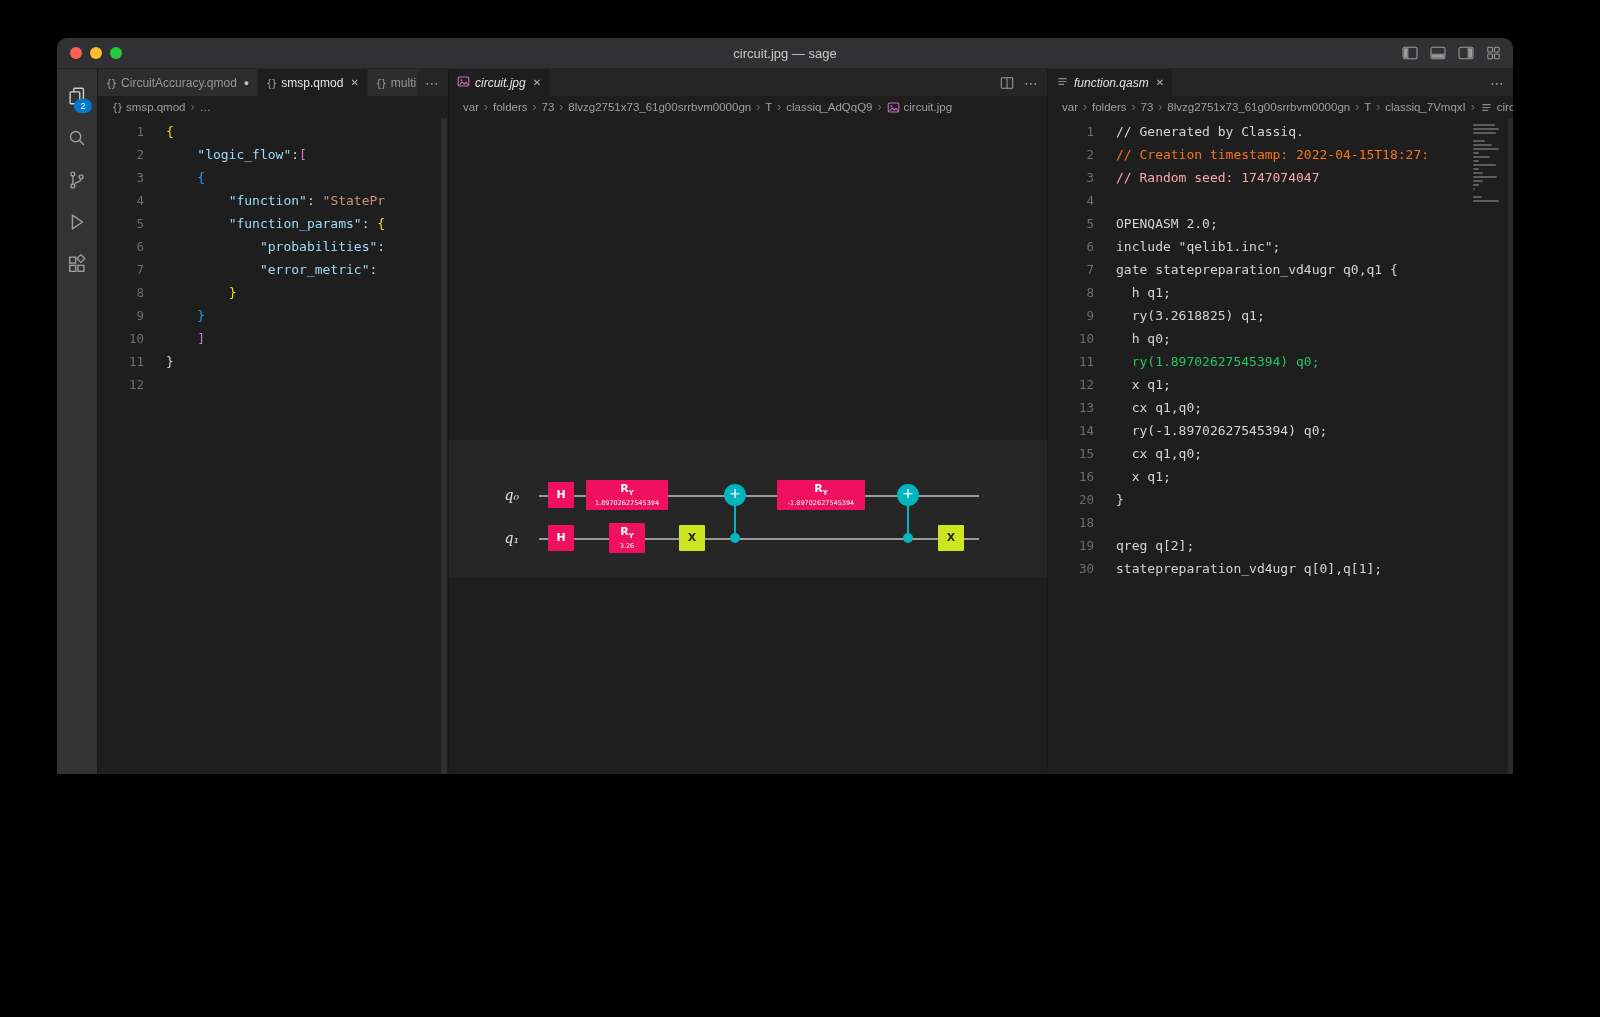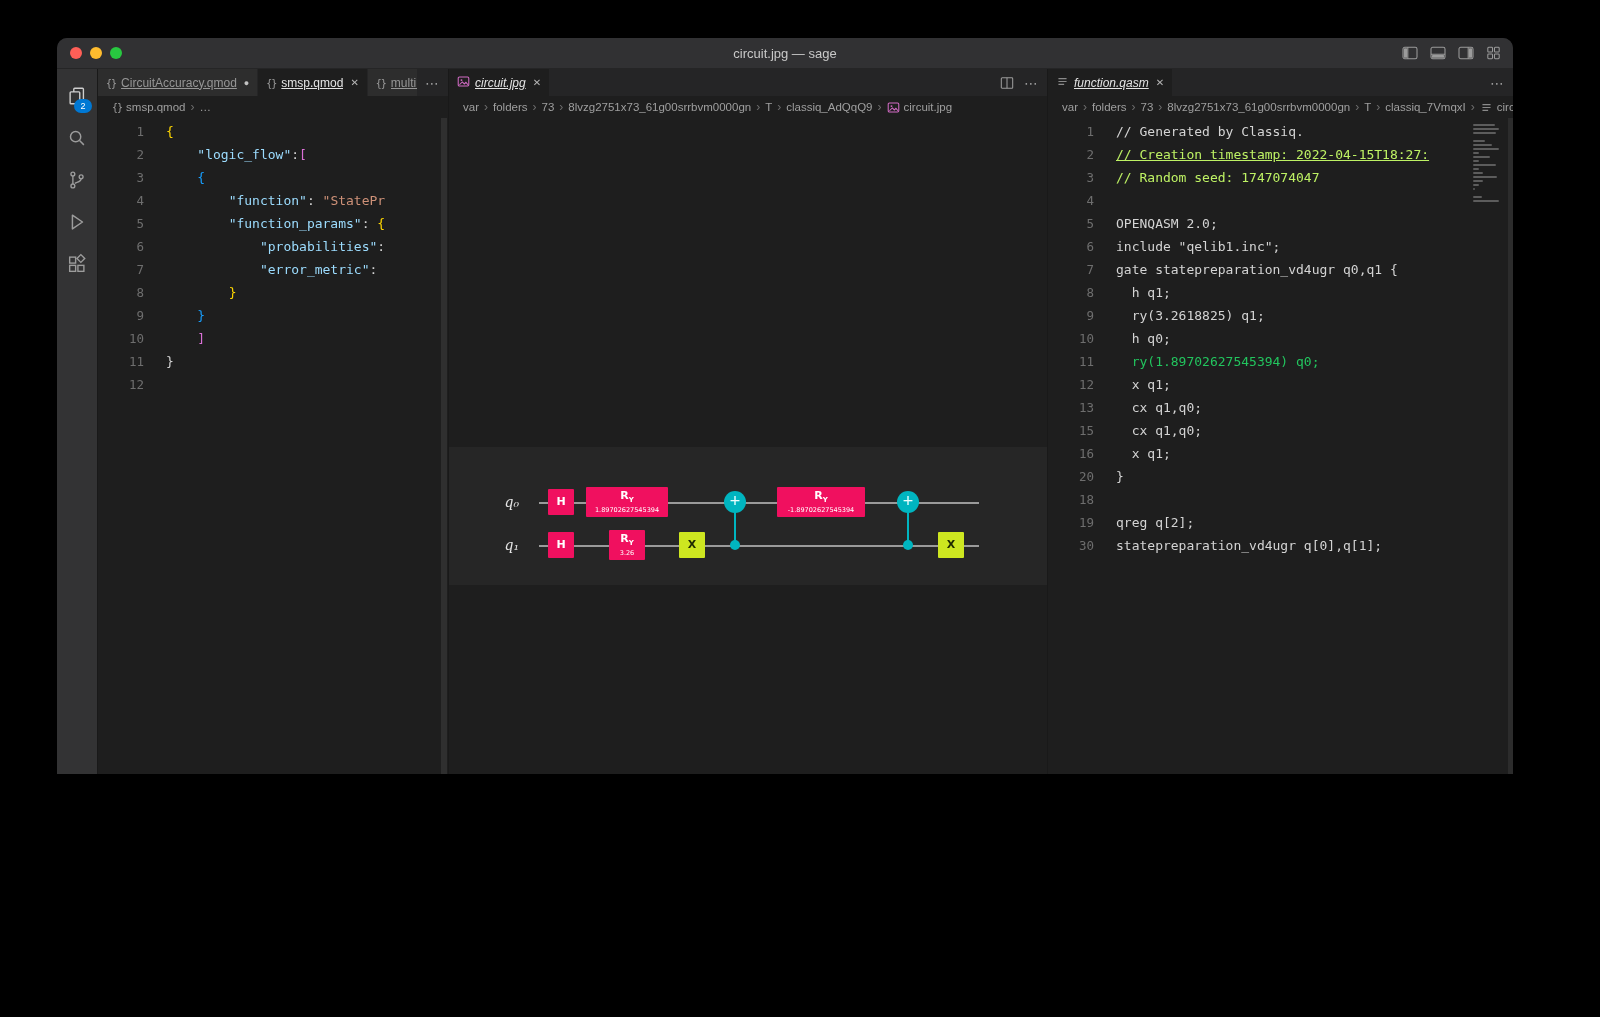--- a/index.html
+++ b/index.html
@@ -22,40 +22,40 @@
   .badge{position:absolute;right:5px;bottom:4px;min-width:14px;height:14px;border-radius:8px;font-size:9px;color:#fff;display:flex;align-items:center;justify-content:center;padding:0 2px;background:#0078d4;}
   .editors{flex:1;display:flex;min-width:0;}
   .group{display:flex;flex-direction:column;min-width:0;border-left:1px solid #191919;}
   .g1{flex:0 0 350px}.g2{flex:0 0 598px}.g3{flex:1}
   
   .tabbar{flex:0 0 27px;background:#252526;display:flex;align-items:stretch;justify-content:space-between;}
   .tabs{display:flex;min-width:0;overflow:hidden;flex:1;}
   .tab{display:flex;align-items:center;gap:5px;padding:0 8px;background:#2d2d2d;border-right:1px solid #252526;font-size:12px;color:#969696;white-space:nowrap;}
   .tab.active{background:#1e1e1e;color:#e4e4e4;}
   .tab.preview .tablabel{font-style:italic;}
-  .tablabel{overflow:hidden;text-overflow:clip;max-width:160px;text-decoration:underline;}
+  .tablabel{overflow:hidden;text-overflow:clip;max-width:160px;}
   .tabdot{font-size:9px;margin-left:2px;color:#c3c3c3;}
   .tabclose{margin-left:2px;font-size:10px;color:#b6b6b6;}
   .braces-ic{font-family:"DejaVu Sans Mono",monospace;font-size:10px;color:#9c9c9c;letter-spacing:-1px;}
   .tabactions{display:flex;align-items:center;gap:10px;padding:0 8px;color:#9b9b9b;flex:none;}
   .more{font-size:14px;letter-spacing:1px;color:#9b9b9b;}
   
   .crumbs{flex:0 0 22px;display:flex;align-items:center;padding:0 14px;gap:3px;font-size:11.5px;color:#9f9f9f;white-space:nowrap;overflow:hidden;background:#1e1e1e;}
   .crumbsep{color:#6d6d6d;margin:0 2px;font-size:12px;}
   .crumb{display:flex;align-items:center;gap:4px;}
   .crumbicon{display:flex;align-items:center;}
   
   .content{flex:1;position:relative;overflow:hidden;background:#1e1e1e;}
   .codepane{position:absolute;left:0;top:2px;right:0;font-family:"DejaVu Sans Mono",monospace;font-size:13px;line-height:23px;}
   .line{display:flex;white-space:pre;height:23px;}
   .ln{flex:0 0 46px;text-align:right;color:#6e6e6e;font-size:12.5px;}
   .ct{margin-left:22px;white-space:pre;}
   .overview{position:absolute;top:0;right:1px;width:6px;height:100%;background:rgba(130,130,130,.18);}
   
-  .image-strip{position:absolute;left:0;top:329px;width:100%;height:138px;text-align:right;}
+  .image-strip{position:absolute;left:0;top:322px;width:100%;height:138px;text-align:right;}
   .circuit{position:relative;width:100%;height:100%;overflow:hidden;}
   .qlabel{position:absolute;left:34px;width:36px;height:22px;display:flex;align-items:center;justify-content:flex-end;color:#e6e6e6;font-family:"DejaVu Serif",serif;font-style:italic;font-size:14px;}
   .wire{position:absolute;height:2px;}
   .vconn{position:absolute;width:2px;}
   .gate{position:absolute;display:flex;flex-direction:column;align-items:center;justify-content:center;border-radius:1px;font-family:"DejaVu Sans",sans-serif;}
   .glabel{font-size:11px;line-height:12px;font-weight:700;}
   .glabel sub{font-size:7px;}
   .gvalue{font-size:6.5px;line-height:7px;margin-top:1px;white-space:nowrap;}
   .target{position:absolute;width:22px;height:22px;border-radius:50%;display:flex;align-items:center;justify-content:center;}
   .plus{color:#eaffff;font-size:18px;line-height:18px;margin-top:-2px;}
@@ -375,32 +375,33 @@
                   <svg width="13" height="13" viewBox="0 0 16 16" stroke="#8a8a8a" stroke-width="1.4">
                     <path d="M3 4.5h10M3 8h10M3 11.5h7"></path>
                   </svg>
                 </span>
                 <span class="crumblabel">circu</span>
               </span>
             </div>
           <div class="content">
             <div class="codepane" id="g3-code">
                 <div class="line"><span class="ln">1</span><span class="ct"><span style="color: rgb(212, 212, 212);">// Generated by Classiq.</span></span></div>
-                <div class="line"><span class="ln">2</span><span class="ct"><span style="color: #bef264; text-decoration: underline;">// Creation timestamp: 2022-04-15T18:27:</span></span></div>
-                <div class="line"><span class="ln">3</span><span class="ct"><span style="color: #bef264; text-align: center;">// Random seed: 1747074047</span></span></div>
+                <div class="line"><span class="ln">2</span><span class="ct"><span style="color: #f97316;">// Creation timestamp: 2022-04-15T18:27:</span></span></div>
+                <div class="line"><span class="ln">3</span><span class="ct"><span style="color: #fca5a5; text-align: center;">// Random seed: 1747074047</span></span></div>
                 <div class="line"><span class="ln">4</span><span class="ct"><span style="color: rgb(212, 212, 212);"></span></span></div>
                 <div class="line"><span class="ln">5</span><span class="ct"><span style="color: rgb(212, 212, 212);">OPENQASM 2.0;</span></span></div>
                 <div class="line"><span class="ln">6</span><span class="ct"><span style="color: rgb(212, 212, 212);">include "qelib1.inc";</span></span></div>
                 <div class="line"><span class="ln">7</span><span class="ct"><span style="color: rgb(212, 212, 212);">gate statepreparation_vd4ugr q0,q1 {</span></span></div>
                 <div class="line"><span class="ln">8</span><span class="ct"><span style="color: rgb(212, 212, 212);">  h q1;</span></span></div>
                 <div class="line"><span class="ln">9</span><span class="ct"><span style="color: rgb(212, 212, 212);">  ry(3.2618825) q1;</span></span></div>
                 <div class="line"><span class="ln">10</span><span class="ct"><span style="color: rgb(212, 212, 212);">  h q0;</span></span></div>
                 <div class="line"><span class="ln">11</span><span class="ct"><span style="color: #22c55e;">  ry(1.89702627545394) q0;</span></span></div>
                 <div class="line"><span class="ln">12</span><span class="ct"><span style="color: rgb(212, 212, 212);">  x q1;</span></span></div>
                 <div class="line"><span class="ln">13</span><span class="ct"><span style="color: rgb(212, 212, 212);">  cx q1,q0;</span></span></div>
+                <div class="line"><span class="ln">14</span><span class="ct"><span style="color: rgb(212, 212, 212);">  ry(-1.89702627545394) q0;</span></span></div>
                 <div class="line"><span class="ln">15</span><span class="ct"><span style="color: rgb(212, 212, 212);">  cx q1,q0;</span></span></div>
                 <div class="line"><span class="ln">16</span><span class="ct"><span style="color: rgb(212, 212, 212);">  x q1;</span></span></div>
                 <div class="line"><span class="ln">20</span><span class="ct"><span style="color: rgb(212, 212, 212);">}</span></span></div>
                 <div class="line"><span class="ln">18</span><span class="ct"><span style="color: rgb(212, 212, 212);"></span></span></div>
                 <div class="line"><span class="ln">19</span><span class="ct"><span style="color: rgb(212, 212, 212);">qreg q[2];</span></span></div>
                 <div class="line"><span class="ln">30</span><span class="ct"><span style="color: rgb(212, 212, 212);">statepreparation_vd4ugr q[0],q[1];</span></span></div>
               </div>
             <div class="minimap" id="minimap">
                 <div class="mmline" style="width: 21.6px;"></div>
                 <div class="mmline" style="width: 26px;"></div>

